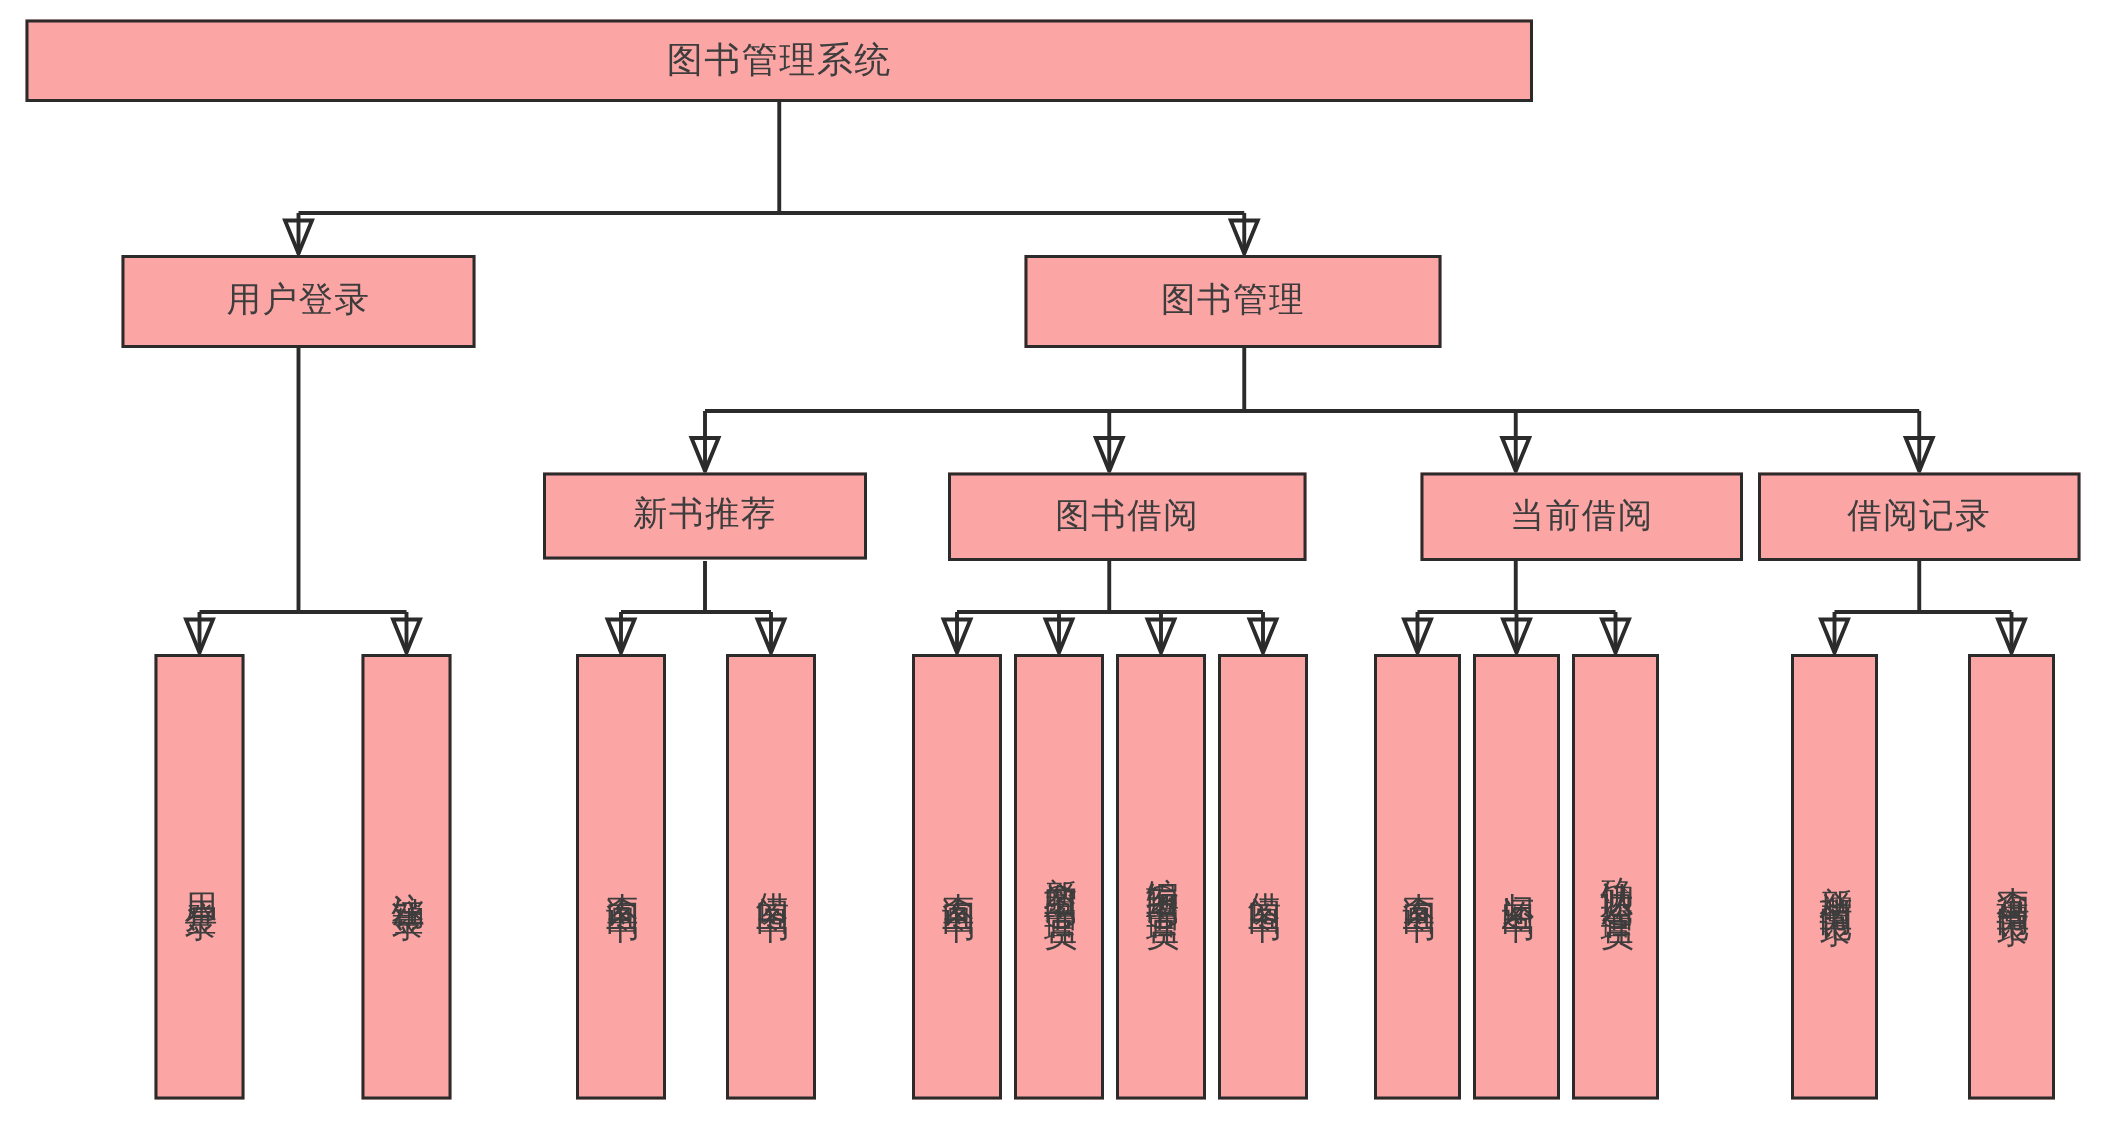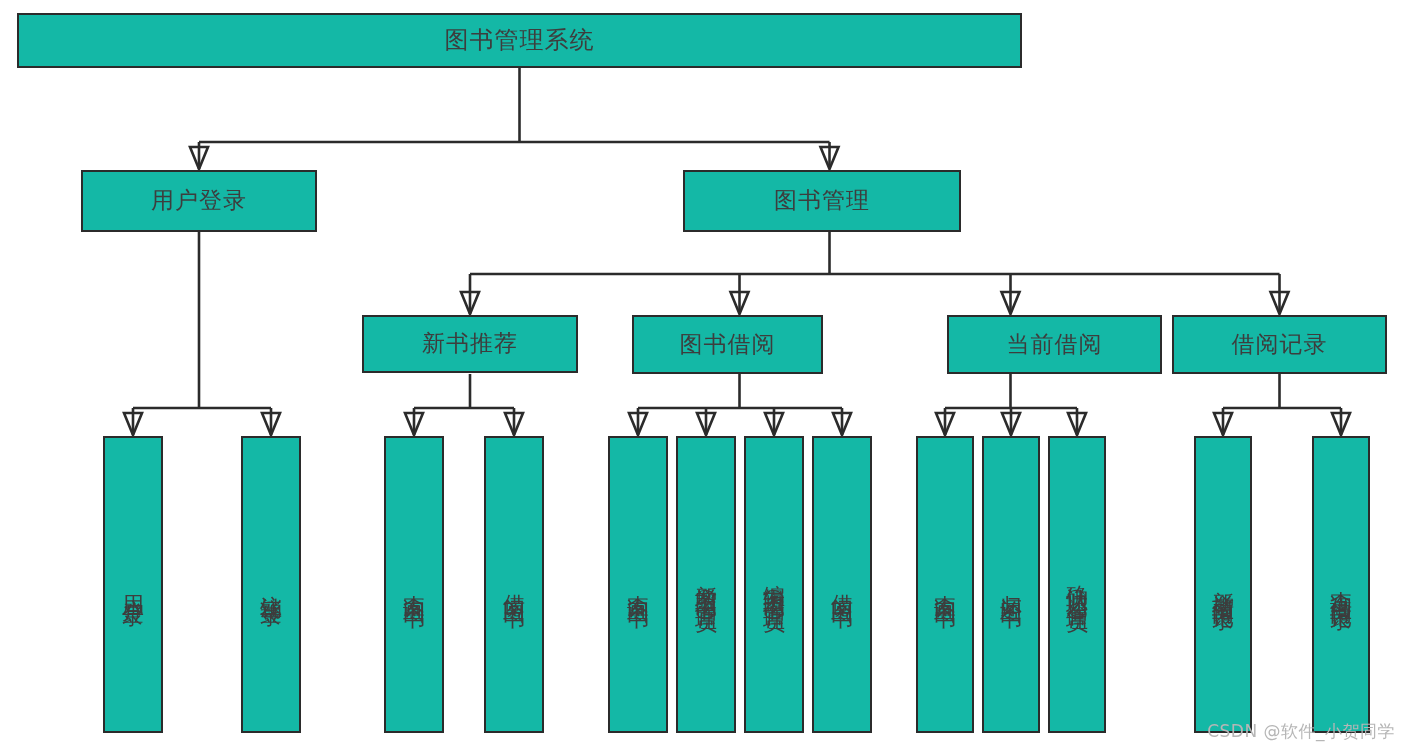--- a/index.html
+++ b/index.html
@@ -10,21 +10,21 @@
     font-family:"DejaVu Sans","Liberation Sans",sans-serif;
     overflow:hidden;
     position:relative;
   }
   #diagram{position:absolute;left:0;top:0;width:1405px;height:747px;}
 
   .node{
     position:absolute;
     box-sizing:border-box;
     border:2.5px solid #2b2b2b;
-    background:#14b8a6;
+    background:#fca5a5;
     display:flex;
     align-items:center;
     justify-content:center;
     color:#3d3d3d;
   }
   .node.h{
     font-size:23px;
     line-height:1.1;
     letter-spacing:1px;
   }
@@ -124,21 +124,21 @@
       </div>
       <div class="node h" style="left: 81px; top: 170px; width: 236px; height: 62px;">
         <span>用户登录</span>
       </div>
       <div class="node h" style="left: 683px; top: 170px; width: 278px; height: 62px;">
         <span>图书管理</span>
       </div>
       <div class="node h" style="left: 362px; top: 315px; width: 216px; height: 58px;">
         <span>新书推荐</span>
       </div>
-      <div class="node h" style="left: 632px; top: 315px; width: 191px; height: 59px;">
+      <div class="node h" style="left: 632px; top: 315px; width: 239px; height: 59px;">
         <span>图书借阅</span>
       </div>
       <div class="node h" style="left: 903px; top: 315px; width: 215px; height: 59px; margin-left: 44px;">
         <span>当前借阅</span>
       </div>
       <div class="node h" style="left: 1172px; top: 315px; width: 215px; height: 59px;">
         <span>借阅记录</span>
       </div>
       <div class="node v" style="left: 103px; top: 436px; width: 60px; height: 297px;">
         <span>用户登录</span>
@@ -173,14 +173,13 @@
       <div class="node v" style="left: 1048px; top: 436px; width: 58px; height: 297px;">
         <span>确认归还（管理员）</span>
       </div>
       <div class="node v" style="left: 1194px; top: 436px; width: 58px; height: 297px;">
         <span>新增借阅记录</span>
       </div>
       <div class="node v" style="left: 1312px; top: 436px; width: 58px; height: 297px;">
         <span>查询借阅记录</span>
       </div>
     </div>
-  <div class="watermark">CSDN @软件_小贺同学</div>
 </div>
 
 </body></html>

